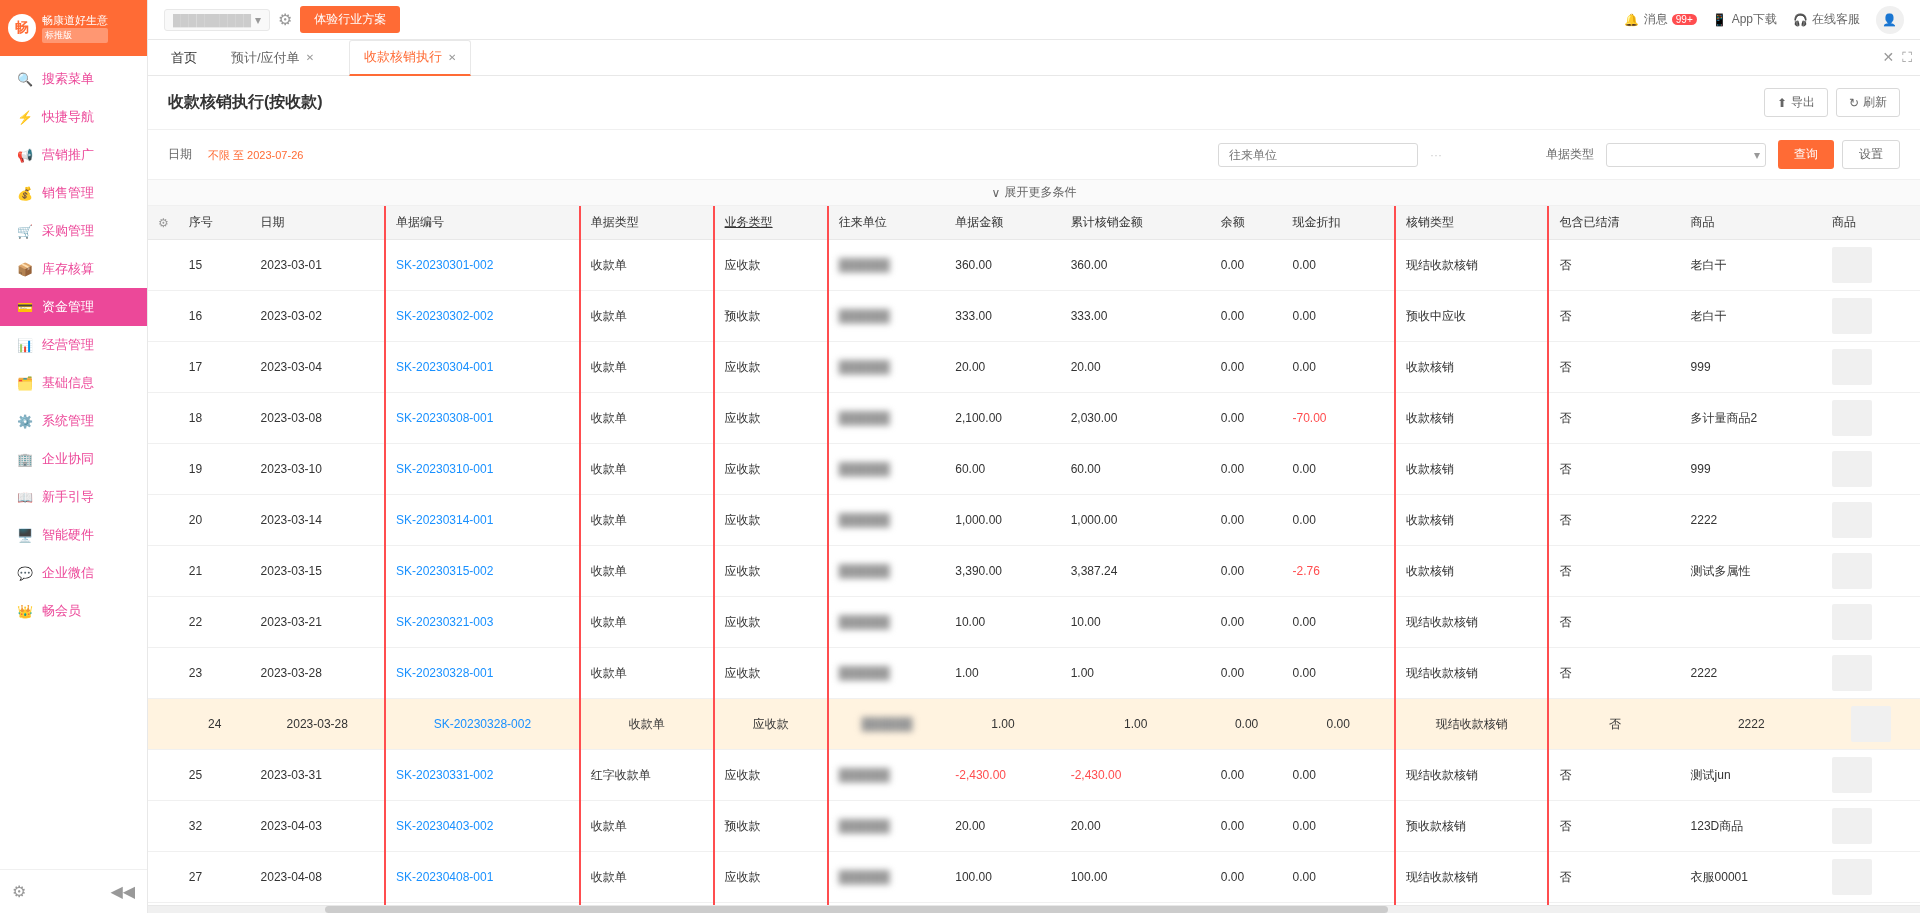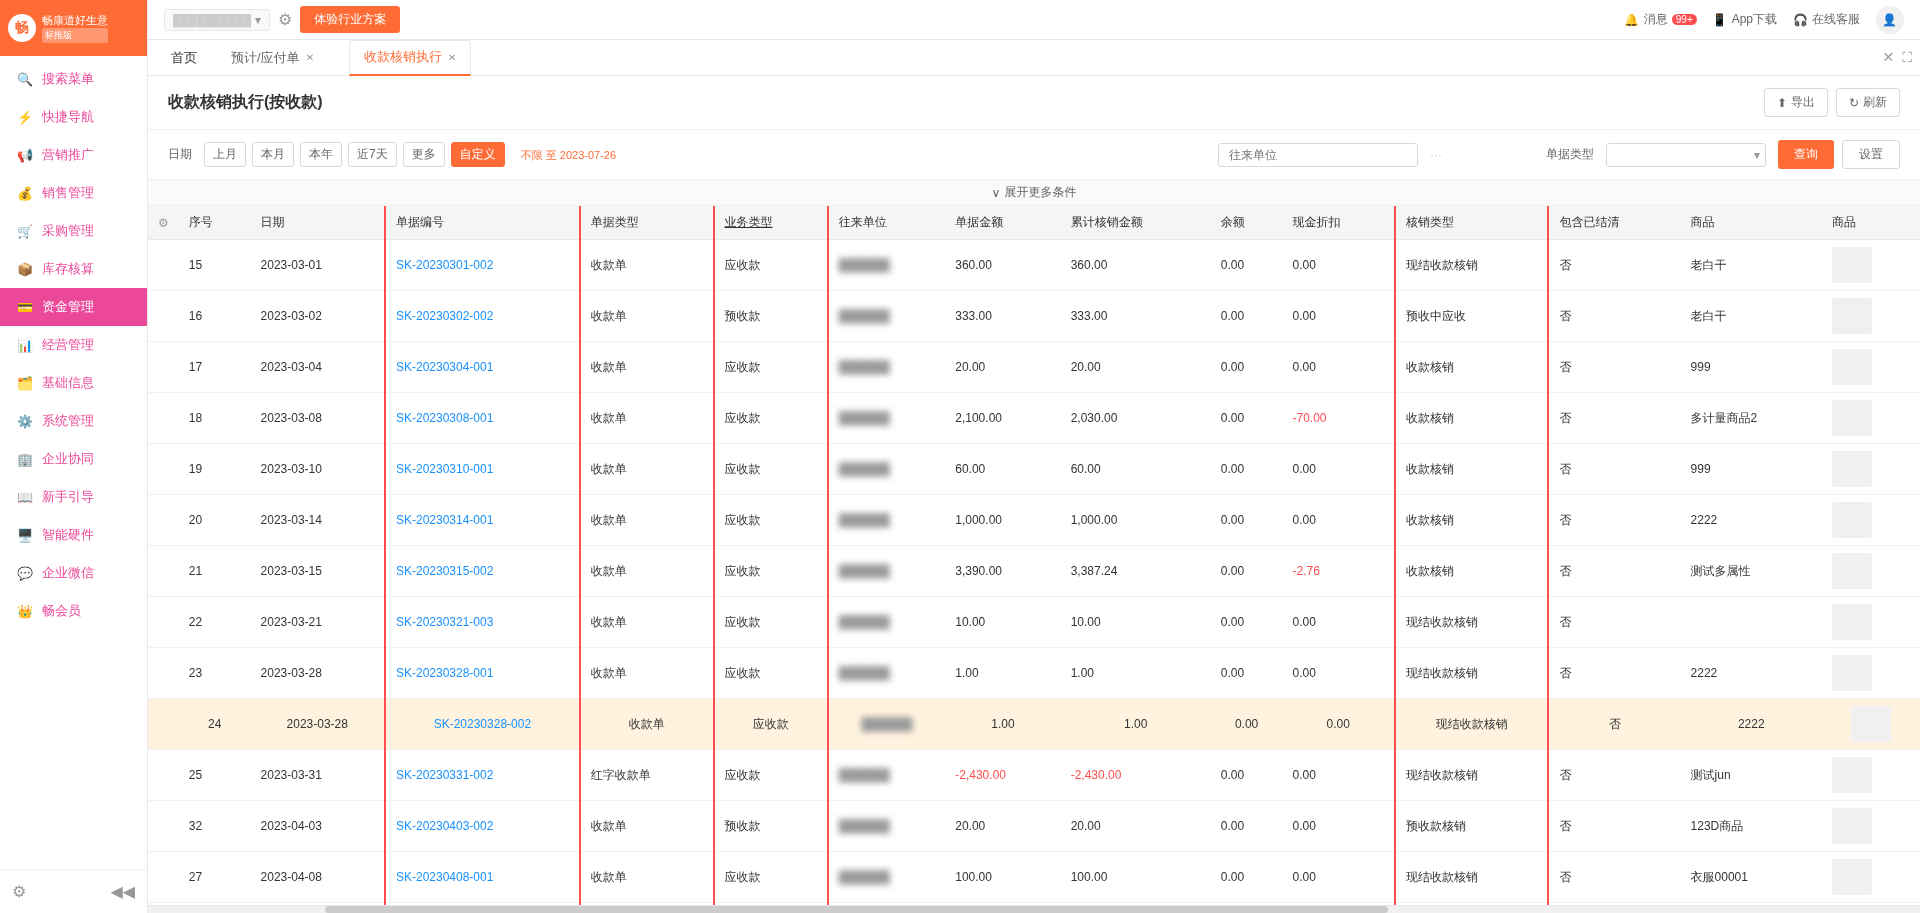--- a/index.html
+++ b/index.html
@@ -251,28 +251,20 @@
         <button class="page-header-btn">
           <span>↻</span>
           <span>刷新</span>
         </button>
       </div>
     </div>
 
     <div class="filter-bar">
       <div class="filter-row">
         <span class="filter-label">日期</span>
-        <div class="filter-dates">
-          <button class="filter-date-btn">上月</button>
-          <button class="filter-date-btn">本月</button>
-          <button class="filter-date-btn">本年</button>
-          <button class="filter-date-btn">近7天</button>
-          <button class="filter-date-btn">更多</button>
-          <button class="filter-date-btn filter-date-custom">自定义</button>
-        </div>
         <div style="margin-left:4px;">
           <div class="filter-date-range">不限 至 2023-07-26</div>
         </div>
         <div style="flex:1"></div>
         <input class="filter-input" style="min-width: 200px;" placeholder="往来单位">
         <span style="color:#ccc;">···</span>
         <div style="flex:0 0 80px;"></div>
         <span class="filter-label">单据类型</span>
         <div style="position:relative;min-width:160px;">
           <select class="filter-select">

